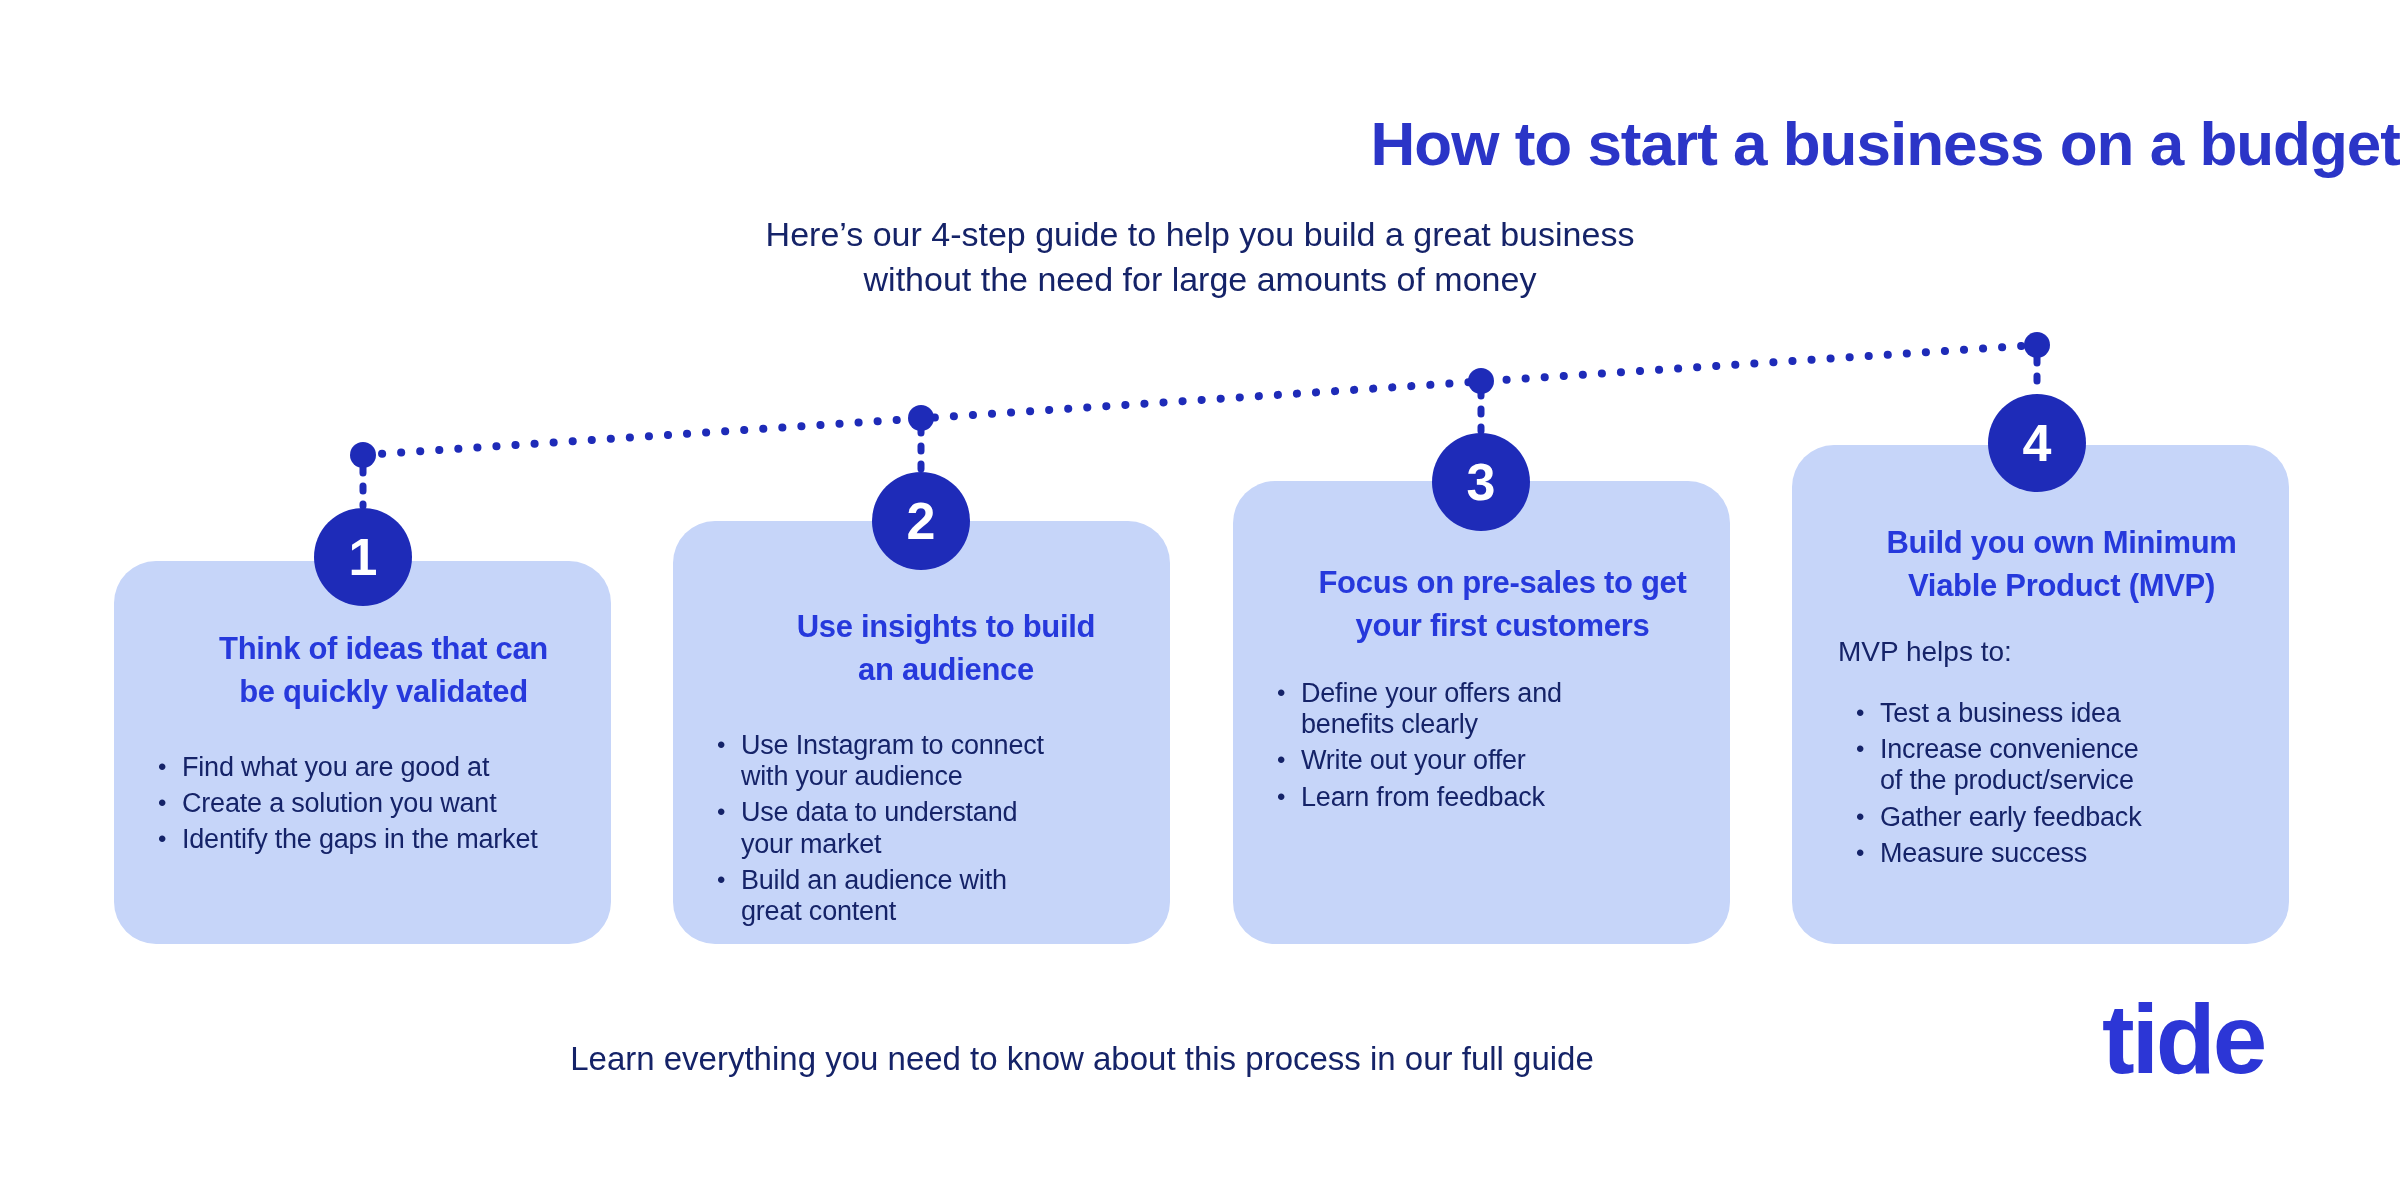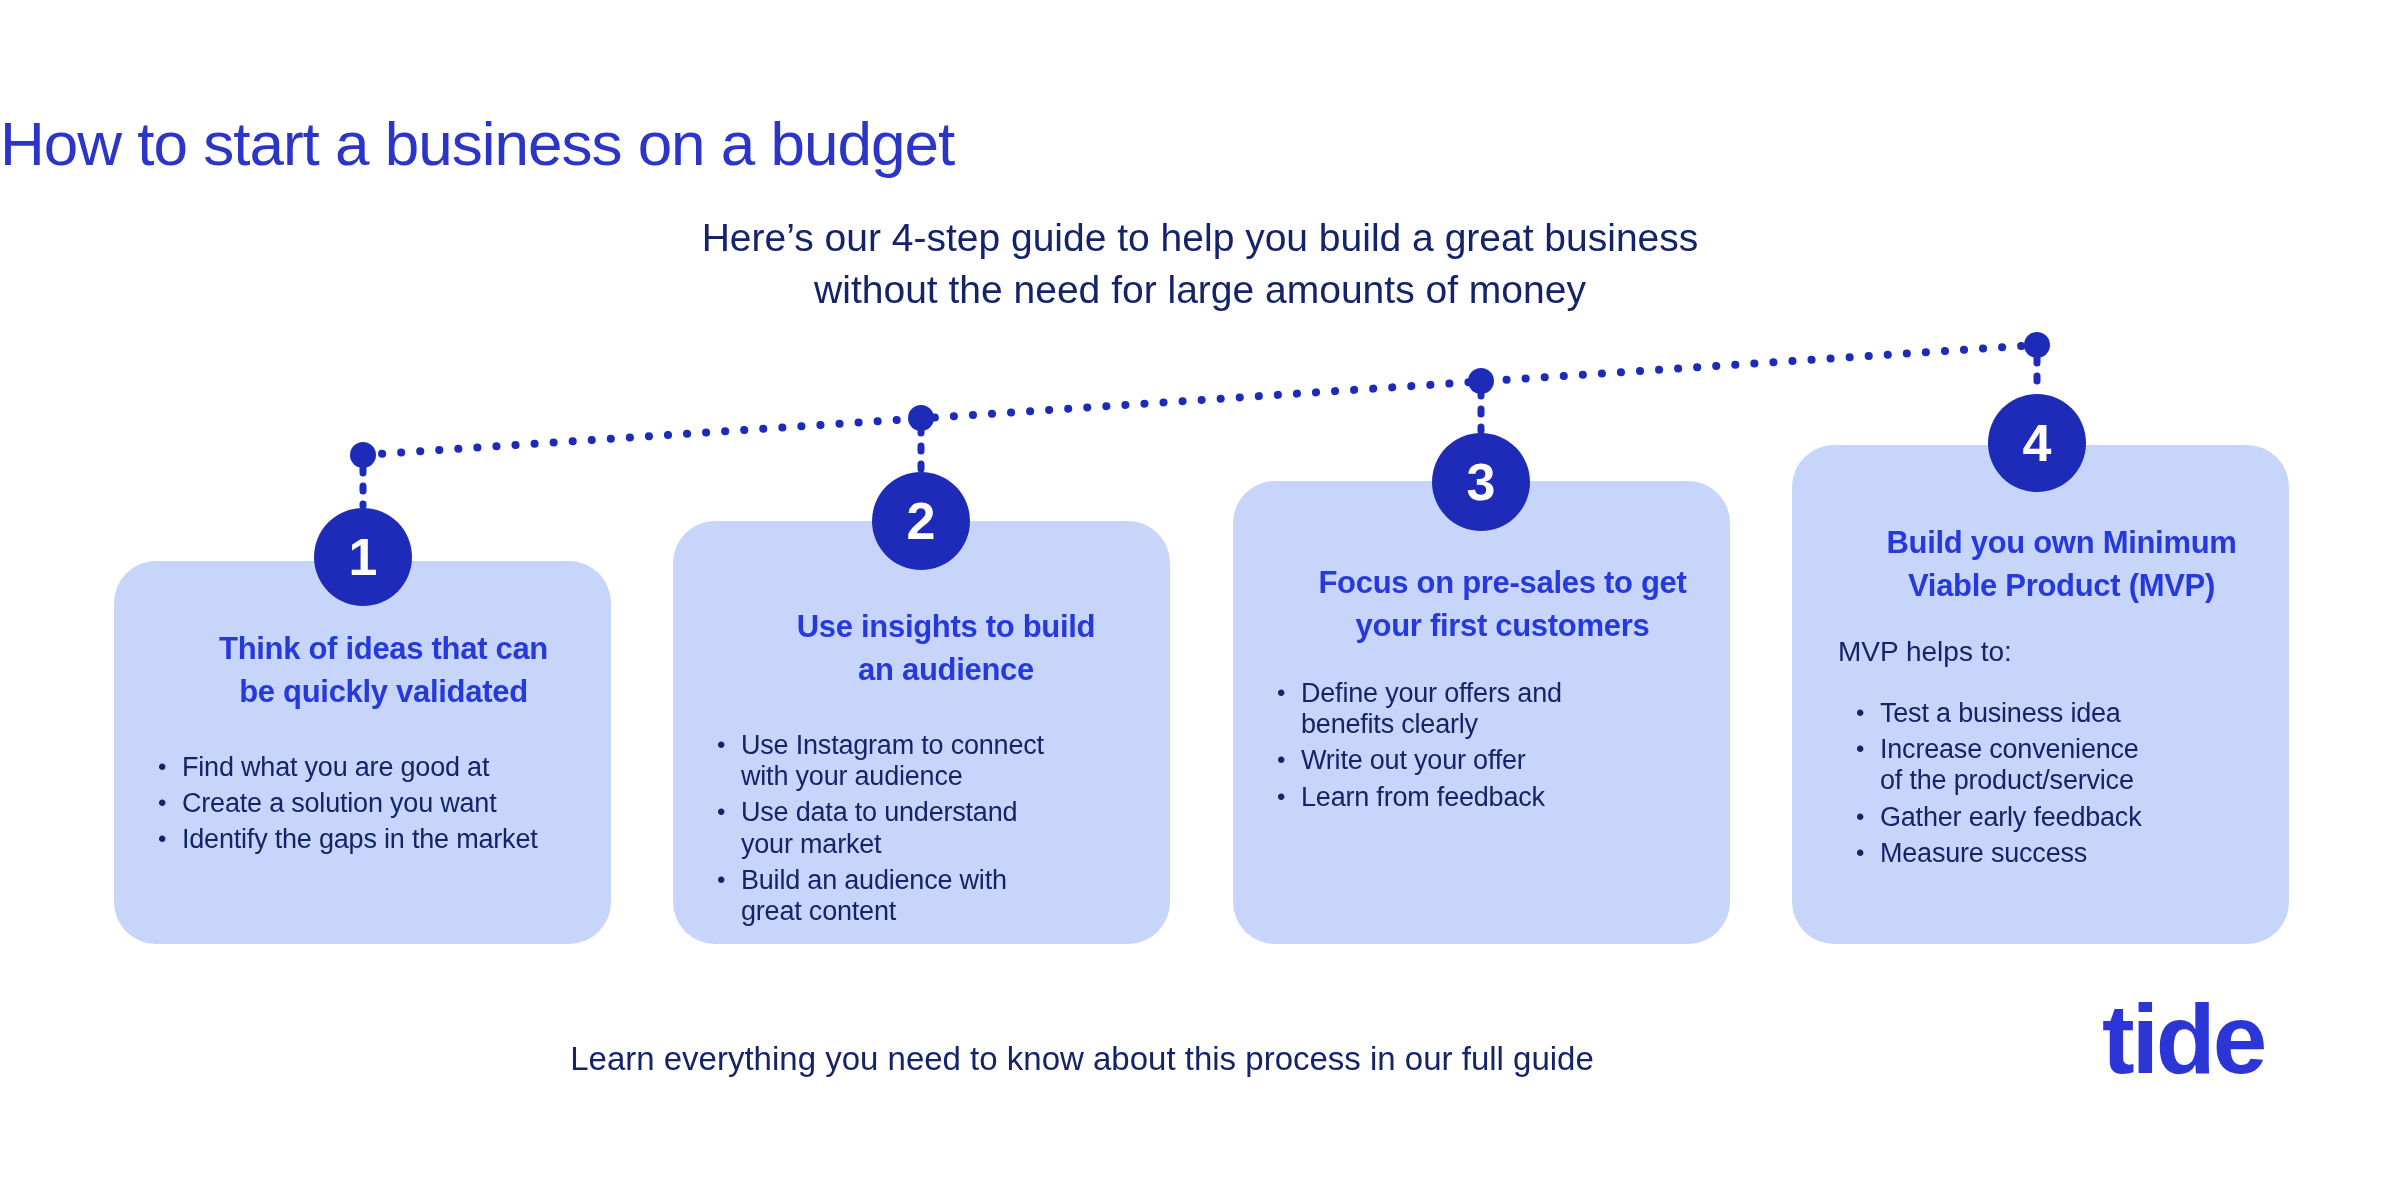--- a/index.html
+++ b/index.html
@@ -1,26 +1,26 @@
 <!DOCTYPE html>
 <html><head>
 <meta charset="utf-8">
 <style>
   html,body{margin:0;padding:0;}
   body{width:2400px;height:1200px;background:#ffffff;font-family:"Liberation Sans","DejaVu Sans",sans-serif;}
   .page{position:relative;width:2400px;height:1200px;background:#ffffff;overflow:hidden;}
 
   .title{
     position:absolute;top:108px;left:0;width:2400px;margin:0;
-    text-align:left;font-size:62px;font-weight:normal;letter-spacing:-1px;
+    text-align:right;font-size:62px;font-weight:bold;letter-spacing:-1px;
     color:#2B35C7;white-space:nowrap;
   }
   .subtitle{
     position:absolute;top:212px;left:0;width:2400px;
-    text-align:center;font-size:39px;line-height:1.33;color:#152368;
+    text-align:center;font-size:34px;line-height:1.33;color:#152368;
   }
   .subtitle div{white-space:nowrap;}
 
   .connector{position:absolute;left:0;top:0;width:2400px;height:1200px;pointer-events:none;}
 
   .badge{
     position:absolute;width:98px;height:98px;border-radius:50%;
     background:#1E2BB8;color:#ffffff;display:flex;align-items:center;justify-content:center;
     font-size:52px;font-weight:bold;z-index:3;
   }

